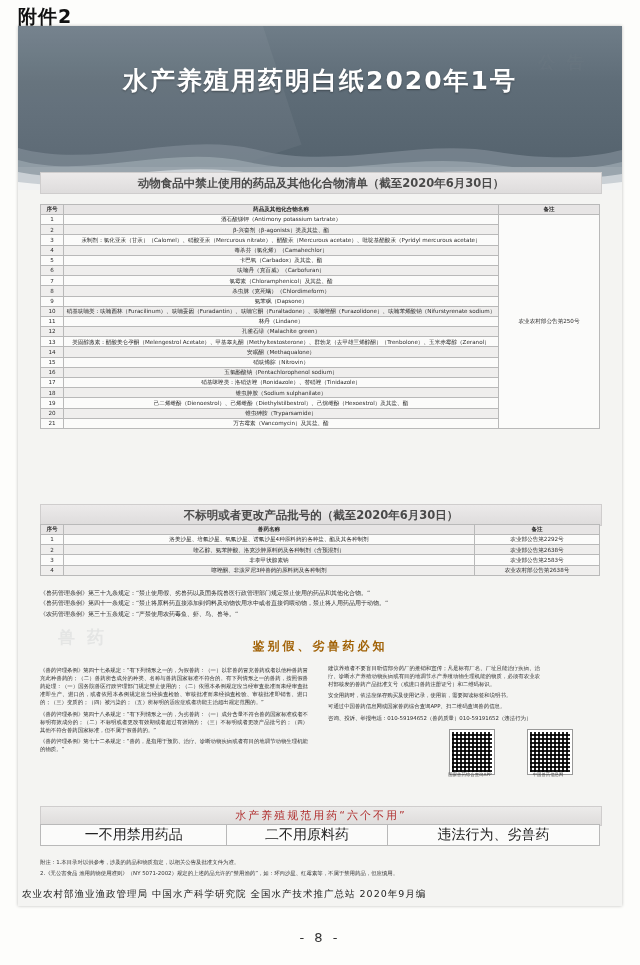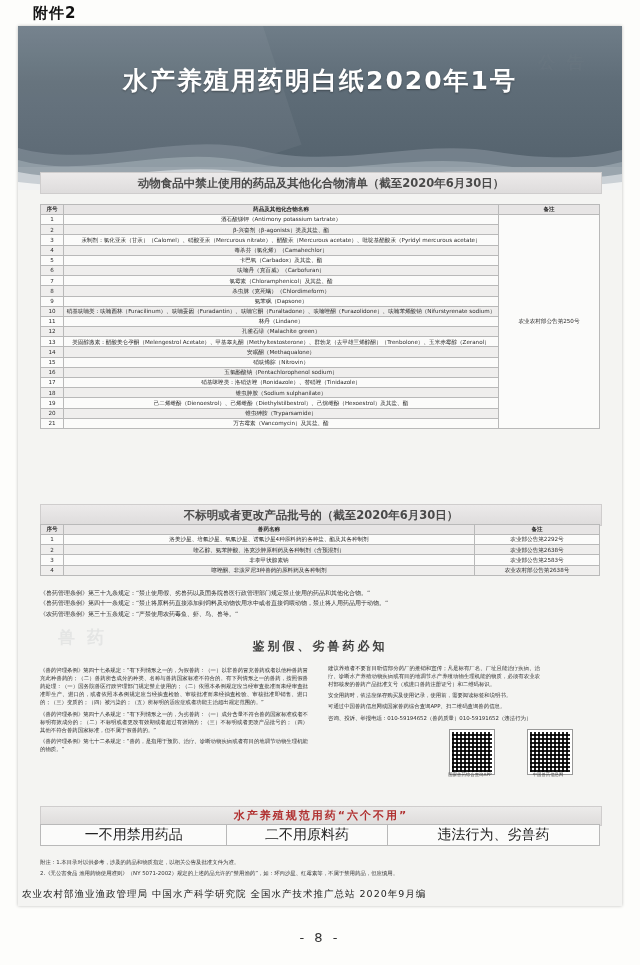--- a/index.html
+++ b/index.html
@@ -9,23 +9,22 @@
     font-family:"DejaVu Sans","Liberation Sans",sans-serif;
     color:#222;
     overflow:hidden;
     position:relative;
   }
   .page{position:relative;width:640px;height:965px;overflow:hidden;}
 
   
   .attach{
     position:absolute;left:18px;top:4px;
-    font-size:15px;font-weight:bold;color:#111;
+    font-size:19px;font-weight:bold;color:#111;
     letter-spacing:1px;
-    margin-left:15px;
   }
 
   
   .sheet{
     position:absolute;left:18px;top:26px;width:604px;height:880px;
     background:#f4f4f2;
     box-shadow:0 0 3px rgba(0,0,0,.25);
     overflow:hidden;
   }
 
@@ -87,42 +86,42 @@
 
   
   .regs{
     position:absolute;left:22px;width:560px;font-size:6px;line-height:1.55;color:#2d2d2d;
   }
   .regs p{margin:0 0 1px 0;}
 
   
   .red-head{
     position:absolute;width:560px;left:22px;text-align:center;
-    color:#404040;font-size:12px;font-weight:bold;letter-spacing:3px;
+    color:#a16207;font-size:12px;font-weight:bold;letter-spacing:3px;
   }
 
   
   .col-box{
     position:absolute;font-size:5.4px;line-height:1.5;color:#2d2d2d;text-align:justify;
   }
   .col-left{left:22px;top:640px;width:268px;}
   .col-right{left:310px;top:638px;width:212px;}
 
   .qr{
     position:absolute;width:40px;height:40px;background:
       repeating-linear-gradient(0deg,#222 0 2px,#fff 2px 4px),
       repeating-linear-gradient(90deg,#222 0 2px,transparent 2px 4px);
     background-blend-mode:multiply;border:2px solid #fff;outline:1px solid #999;
   }
   .qr-cap{position:absolute;font-size:4.4px;color:#444;width:56px;text-align:center;}
 
   
   .six-title{
     position:absolute;left:22px;width:560px;height:18px;line-height:18px;text-align:center;
-    color:#b03030;font-size:11px;font-weight:bold;letter-spacing:2px;
+    color:#b03030;font-size:11px;font-weight:normal;letter-spacing:2px;
     background:linear-gradient(180deg,#ecebea 0%,#dedcdb 100%);
     border:1px solid #cfcdcd;
   }
   table.six{
     position:absolute;left:22px;width:560px;border-collapse:collapse;
     font-size:14px;color:#222;background:#fbfbfa;
   }
   table.six td{border:1px solid #b9b9b9;height:14px;text-align:center;}
 
   .notes{

